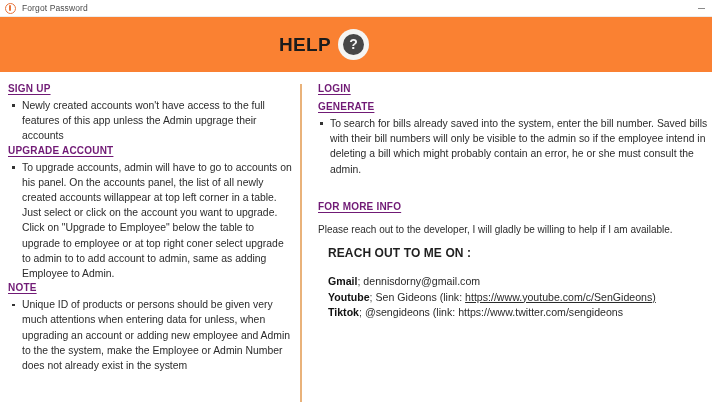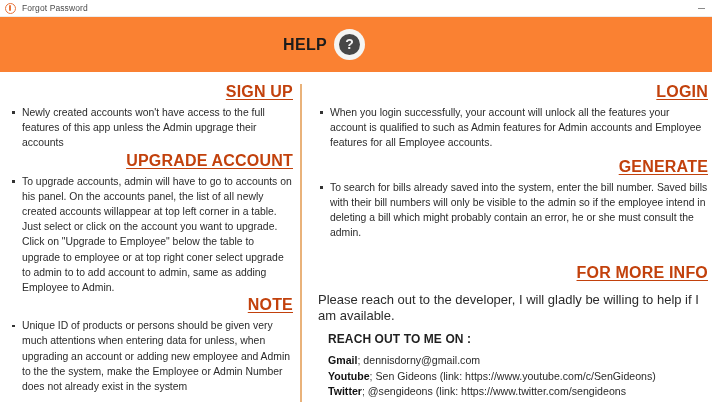--- a/index.html
+++ b/index.html
@@ -68,21 +68,21 @@
     width: 712px; height: 55px;
     background: #fa8132;
     display: flex; align-items: center; justify-content: center;
   }
   .banner-inner {
     display: flex; align-items: center;
     gap: 7px;
     transform: translateX(-32px);
   }
   .banner-title {
-    font-size: 16px;
+    font-size: 19px;
     font-weight: bold;
     color: #1c1c1c;
     letter-spacing: .3px;
     line-height: 1;
     text-align: center;
   }
   .help-badge {
     width: 31px; height: 31px;
     border-radius: 50%;
     background: #f5f5f3;
@@ -114,24 +114,24 @@
     background: #e9b27a;
   }
   .col {
     position: absolute;
     top: 0;
   }
   .col-left  { left: 8px;   width: 285px; }
   .col-right { left: 318px; width: 390px; }
 
   .section-title {
-    text-align: right;
-    font-size: 16px;
-    font-weight: bold;
-    color: #c2410c;
+    text-align: left;
+    font-size: 10px;
+    font-weight: bold;
+    color: #701a75;
     text-decoration: underline;
     text-underline-offset: 1.5px;
     letter-spacing: .2px;
   }
   .st-signup   { margin-top: 11px; }
   .st-upgrade  { }
   .st-note     { margin-top: 1px; }
   .st-login    { margin-top: 11px; }
   .st-inventory{ margin-top: 7px; }
   .st-moreinfo { margin-top: 24px; }
@@ -150,44 +150,44 @@
     content: "";
     position: absolute;
     left: 2px; top: 6.4px;
     width: 2.6px; height: 2.6px;
     background: #333;
   }
   .col-left ul.bullets li { padding-left: 14px; }
   .col-left ul.bullets li::before { left: 4px; }
 
   .para {
-    font-size: 13px;
+    font-size: 10px;
     line-height: 15.4px;
     color: #2b2b2b;
     margin-top: 10px;
   }
 
   .reach-head {
     font-size: 12px;
     font-weight: bold;
     color: #1f1f1f;
     margin-top: 9px;
     padding-left: 10px;
     letter-spacing: .1px;
   }
-  .contact-list { list-style: none; padding-left: 10px; margin-top: 7px; }
+  .contact-list { list-style: none; padding-left: 10px; margin-top: 14px; }
   .contact-list li {
     font-size: 10.6px;
     line-height: 15.4px;
     color: #2b2b2b;
     white-space: nowrap;
   }
   .contact-list li .net { font-weight: bold; color: #111; }
   .contact-list li .sep { color: #444; }
-  .lnk { color: #2b2b2b; }
+  .lnk { text-decoration: underline; color: #2b2b2b; }
   .nolnk { text-decoration: none; color: #2b2b2b; }
 </style>
 </head>
 <body>
 
 <div class="app">
 
   <div class="titlebar">
     <span class="app-icon"></span>
     <span class="titlebar-text">Forgot Password</span>
@@ -226,23 +226,20 @@
       <div class="section-title st-note">NOTE</div>
       <ul class="bullets">
         <li>Unique ID of products or persons should be given very much attentions when entering data for unless, when upgrading an account or adding new employee and Admin to the the system, make the Employee or Admin Number does not already exist in the system</li>
       </ul>
 
     </div>
 
     <div class="col col-right">
 
       <div class="section-title st-login">LOGIN</div>
-      <ul class="bullets">
-        <li>When you login successfully, your account will unlock all the features your account is qualified to such as Admin features for Admin accounts and Employee features for all Employee accounts.</li>
-      </ul>
 
       <div class="section-title st-inventory">GENERATE</div>
       <ul class="bullets">
         <li>To search for bills already saved into the system, enter the bill number. Saved bills with their bill numbers will only be visible to the admin so if the employee intend in deleting a bill which might probably contain an error, he or she must consult the admin.</li>
       </ul>
 
       <div class="section-title st-moreinfo">FOR MORE INFO</div>
 
       <div class="para">Please reach out to the developer, I will gladly be willing to help if I am available.</div>
 
@@ -253,21 +250,21 @@
           <span class="net">Gmail</span><span class="sep">;</span>
           <span>dennisdorny@gmail.com</span>
         </li>
         <li>
           <span class="net">Youtube</span><span class="sep">;</span>
           <span>Sen Gideons</span>
           <span>(link:</span>
           <span class="lnk">https://www.youtube.com/c/SenGideons)</span>
         </li>
         <li>
-          <span class="net">Twitter</span><span class="sep">;</span>
+          <span class="net">Tiktok</span><span class="sep">;</span>
           <span>@sengideons</span>
           <span>(link:</span>
           <span class="nolnk">https://www.twitter.com/sengideons</span>
         </li>
       </ul>
 
     </div>
   </div>
 </div>
 

